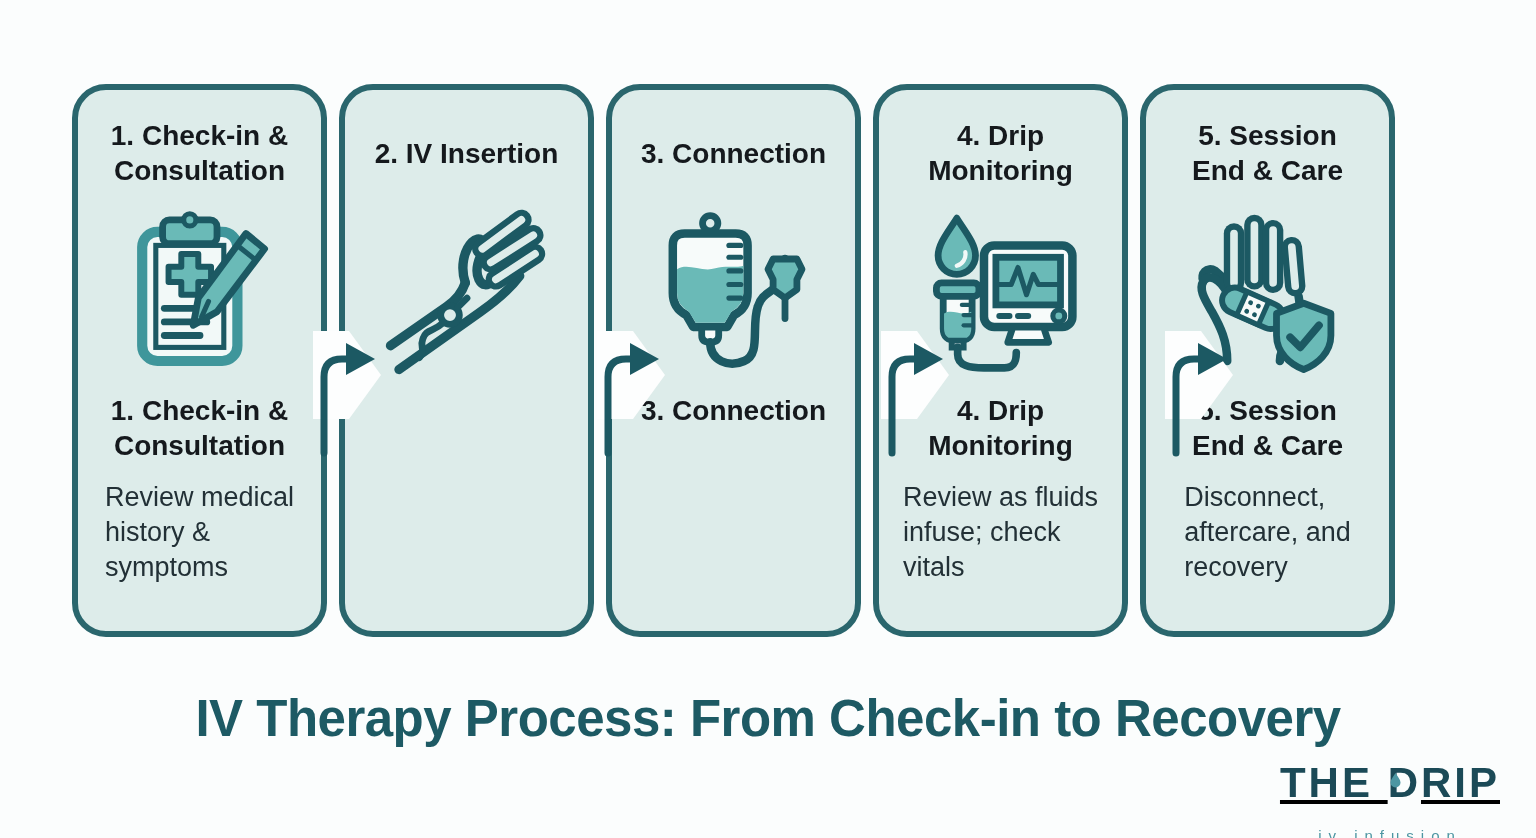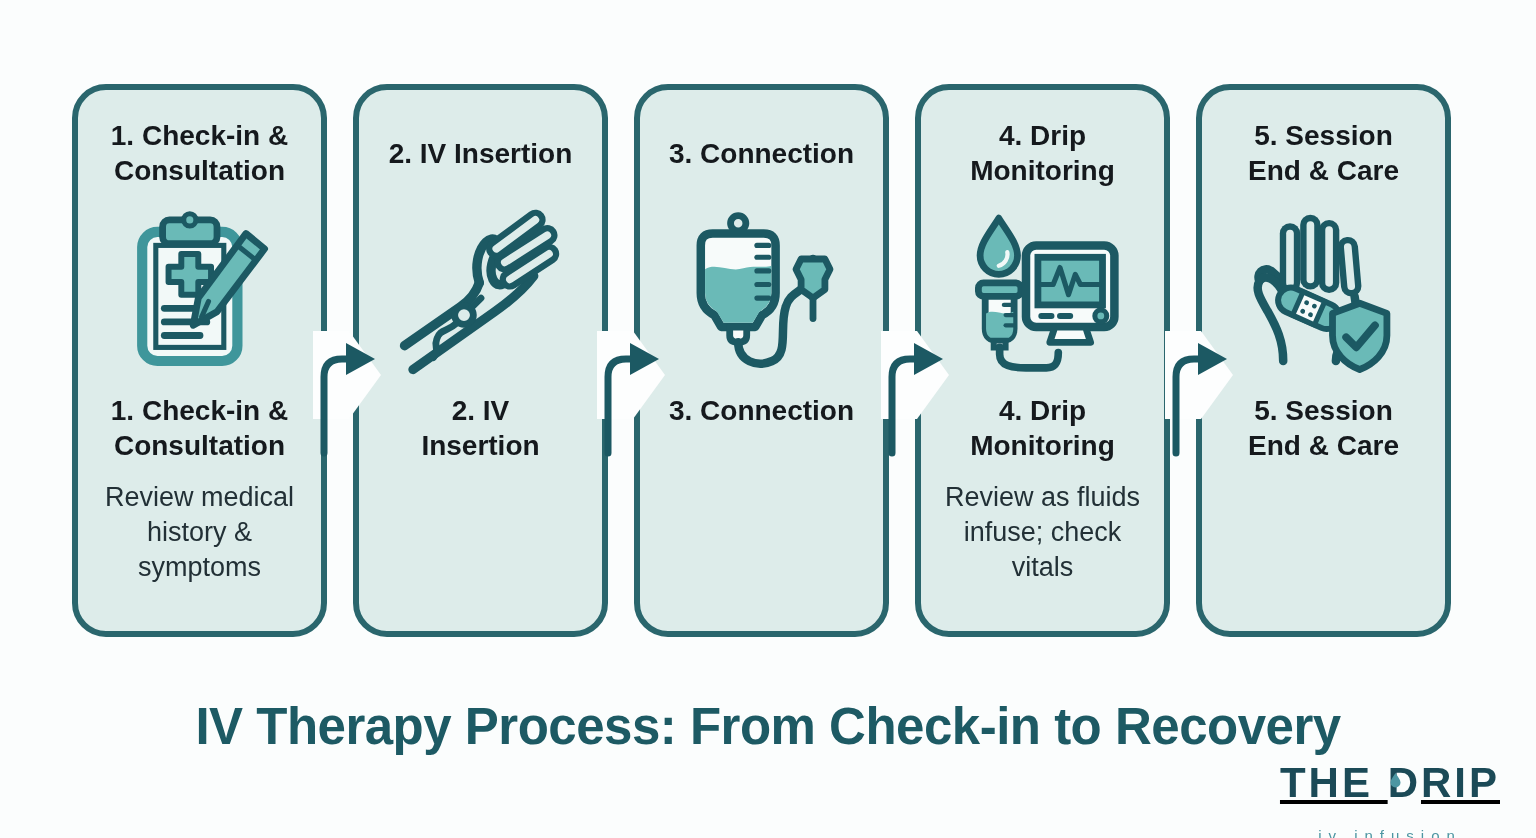--- a/index.html
+++ b/index.html
@@ -9,21 +9,21 @@
   }
   .canvas{
     position:relative;
     width:1536px;height:838px;
     background:#fbfdfd;
     overflow:hidden;
   }
   
   .cards-row{
     position:absolute;left:72px;top:84px;
-    display:flex;gap:26px;
+    display:flex;gap:12px;
   }
   .card{
     box-sizing:border-box;
     width:255px;height:553px;
     background:#ddecea;
     border:6px solid #2a666d;
     border-radius:34px;
     display:flex;flex-direction:column;align-items:center;
     padding:18px 11px 20px;
   }
@@ -40,35 +40,34 @@
   }
   .icon-svg{width:170px;height:170px;display:block;}
   .card-title{
     margin-top:12px;min-height:82px;
     text-align:center;
     font-weight:bold;font-size:28px;line-height:1.24;
     color:#15191d;white-space:pre-line;
   }
   .card-desc{
     margin-top:4px;
-    text-align:center;
     font-size:27px;line-height:1.3;
     color:#223036;white-space:pre-line;
   }
   
   .arrow{position:absolute;top:295px;width:100px;height:170px;}
   .arrow svg{width:100%;height:100%;display:block;}
   .arrow-1{left:291px;}
   .arrow-2{left:575px;}
   .arrow-3{left:859px;}
   .arrow-4{left:1143px;}
   
   .main-title{
     position:absolute;left:0;right:0;top:686px;
-    margin:11px;
+    margin:3px;
     text-align:center;
     font-size:51px;font-weight:bold;letter-spacing:-0.5px;
     color:#1d5a64;
   }
   
   .logo{
     position:absolute;top:760px;right:36px;
     text-align:center;
     text-decoration:underline;
   }
@@ -233,22 +232,20 @@
 symptoms</div>
   </div>
 
   <div class="card">
     <div class="card-header">2. IV Insertion</div>
     <div class="card-icon">
           <svg class="icon-svg" viewBox="0 0 100 100">
             <use href="#arm-iv-insertion-icon"></use>
           </svg>
         </div>
-    <div class="card-title">2. IV
-Insertion</div>
   </div>
 
   <div class="card">
     <div class="card-header">3. Connection</div>
     <div class="card-icon">
           <svg class="icon-svg" viewBox="0 0 100 100">
             <use href="#iv-fluid-bag-icon"></use>
           </svg>
         </div>
     <div class="card-title">3. Connection</div>
@@ -272,20 +269,23 @@
   <div class="card">
     <div class="card-header">5. Session
 End &amp; Care</div>
     <div class="card-icon">
           <svg class="icon-svg" viewBox="0 0 100 100">
             <use href="#hand-bandage-shield-icon"></use>
           </svg>
         </div>
     <div class="card-title">5. Session
 End &amp; Care</div>
+    <div class="card-desc">Disconnect,
+aftercare, and
+recovery</div>
   </div>
 </div>
 
   <div class="arrow arrow-1">
     <svg viewBox="0 0 100 170">
         <use href="#flow-arrow-shape"></use>
       </svg>
   </div>
   <div class="arrow arrow-2">
     <svg viewBox="0 0 100 170">

